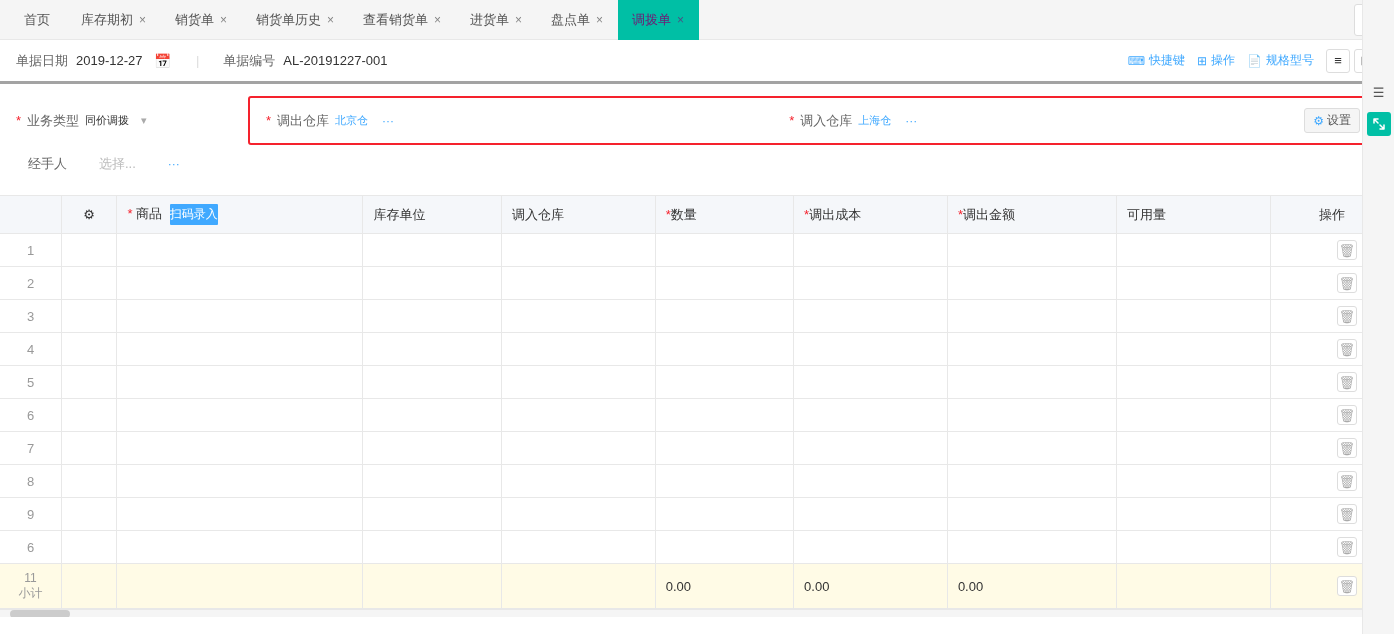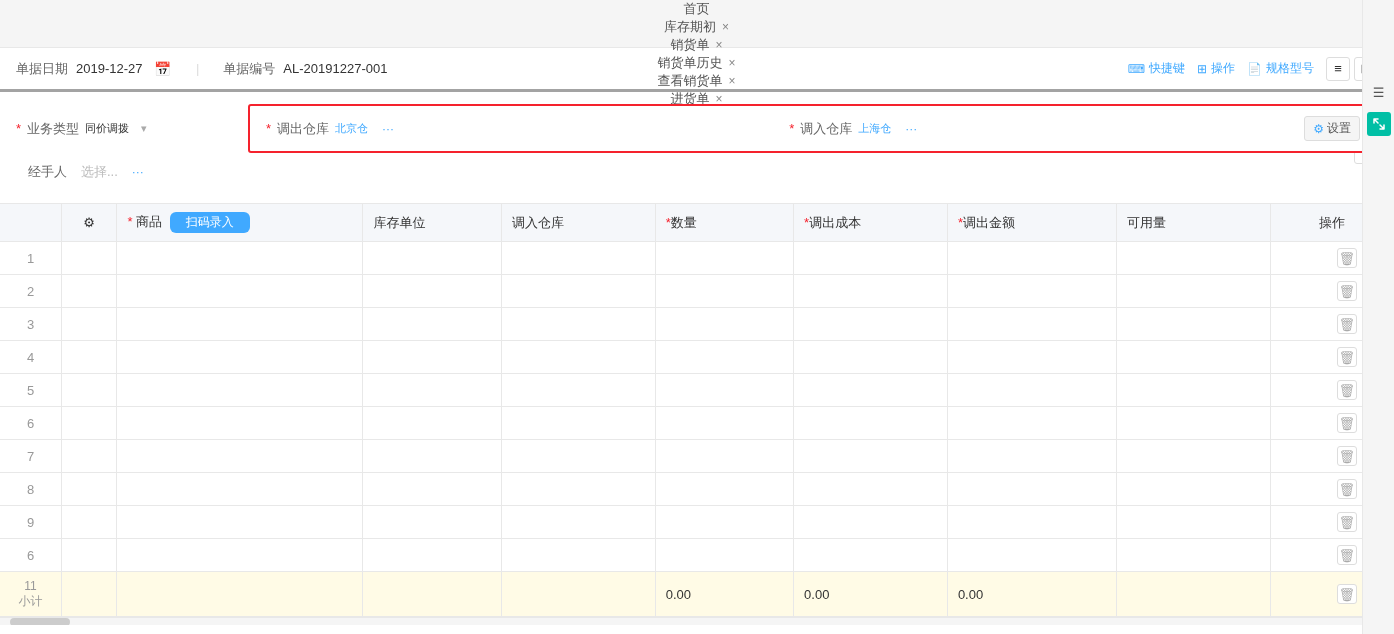--- a/index.html
+++ b/index.html
@@ -1,23 +1,22 @@
 <!DOCTYPE html>
 <html><head>
   <meta charset="utf-8">
   <style>
     * { box-sizing: border-box; margin: 0; padding: 0; }
     body { font-family: -apple-system, BlinkMacSystemFont, "PingFang SC", "Microsoft YaHei", sans-serif; font-size: 13px; background: #fff; color: #333; overflow: hidden; }
     
     
     .tab-bar {
-      display: flex; align-items: center; height: 48px;
+      display: flex; align-items: center; height: 40px;
       border-bottom: 1px solid #e8e8e8; background: #f5f5f5;
       padding: 0 8px;
-      flex-direction: column;
     }
     .tab {
       display: flex; align-items: center; padding: 0 14px; height: 40px;
       font-size: 13px; cursor: pointer; color: #555;
       border-right: 1px solid transparent;
       white-space: nowrap;
     }
     .tab.active { background: #00bfa5; color: #701a75; }
     .tab .close { margin-left: 6px; font-size: 12px; opacity: 0.7; cursor: pointer; }
     .tab-home { padding: 0 16px; }
@@ -72,21 +71,21 @@
     }
     .highlight-field + .highlight-field { margin-left: 16px; }
     .settings-btn {
       margin-left: 8px; padding: 3px 8px; border: 1px solid #ddd; border-radius: 3px;
       background: #f5f5f5; cursor: pointer; color: #555; font-size: 12px;
       display: flex; align-items: center; gap: 3px;
     }
     .settings-btn .gear { color: #40a9ff; }
 
     
-    .handler-row { display: flex; align-items: center; gap: 6px; }
+    .handler-row { display: flex; align-items: center; gap: 24px; }
 
     
     .table-container {
       border-top: 1px solid #e8e8e8;
       overflow-x: auto;
     }
     table { width: 100%; border-collapse: collapse; table-layout: fixed; }
     thead tr { background: #f5f7fa; }
     th {
       padding: 8px 10px; border-bottom: 1px solid #e8e8e8; border-right: 1px solid #e8e8e8;
@@ -103,22 +102,22 @@
     
     .action-cell { display: flex; align-items: center; gap: 6px; justify-content: flex-end; }
     .icon-btn {
       width: 20px; height: 20px; display: inline-flex; align-items: center; justify-content: center;
       cursor: pointer; color: #aaa; font-size: 13px; border: 1px solid #ddd; border-radius: 3px;
       background: #fff;
     }
 
     
     .scan-btn {
-      background: #40a9ff; color: #fff; border: none; border-radius: 6px;
-      padding: 2px 16px; font-size: 12px; cursor: pointer; margin-left: 4px;
+      background: #40a9ff; color: #fff; border: none; border-radius: 1px;
+      padding: 2px 0; font-size: 12px; cursor: pointer; margin-left: 4px;
     }
 
     
     .right-sidebar {
       position: fixed; right: 0; top: 0; bottom: 0; width: 32px;
       border-left: 1px solid #e8e8e8; background: #f5f5f5;
       display: flex; flex-direction: column; align-items: center; padding-top: 80px; gap: 8px;
       z-index: 10;
     }
     .sidebar-icon {

